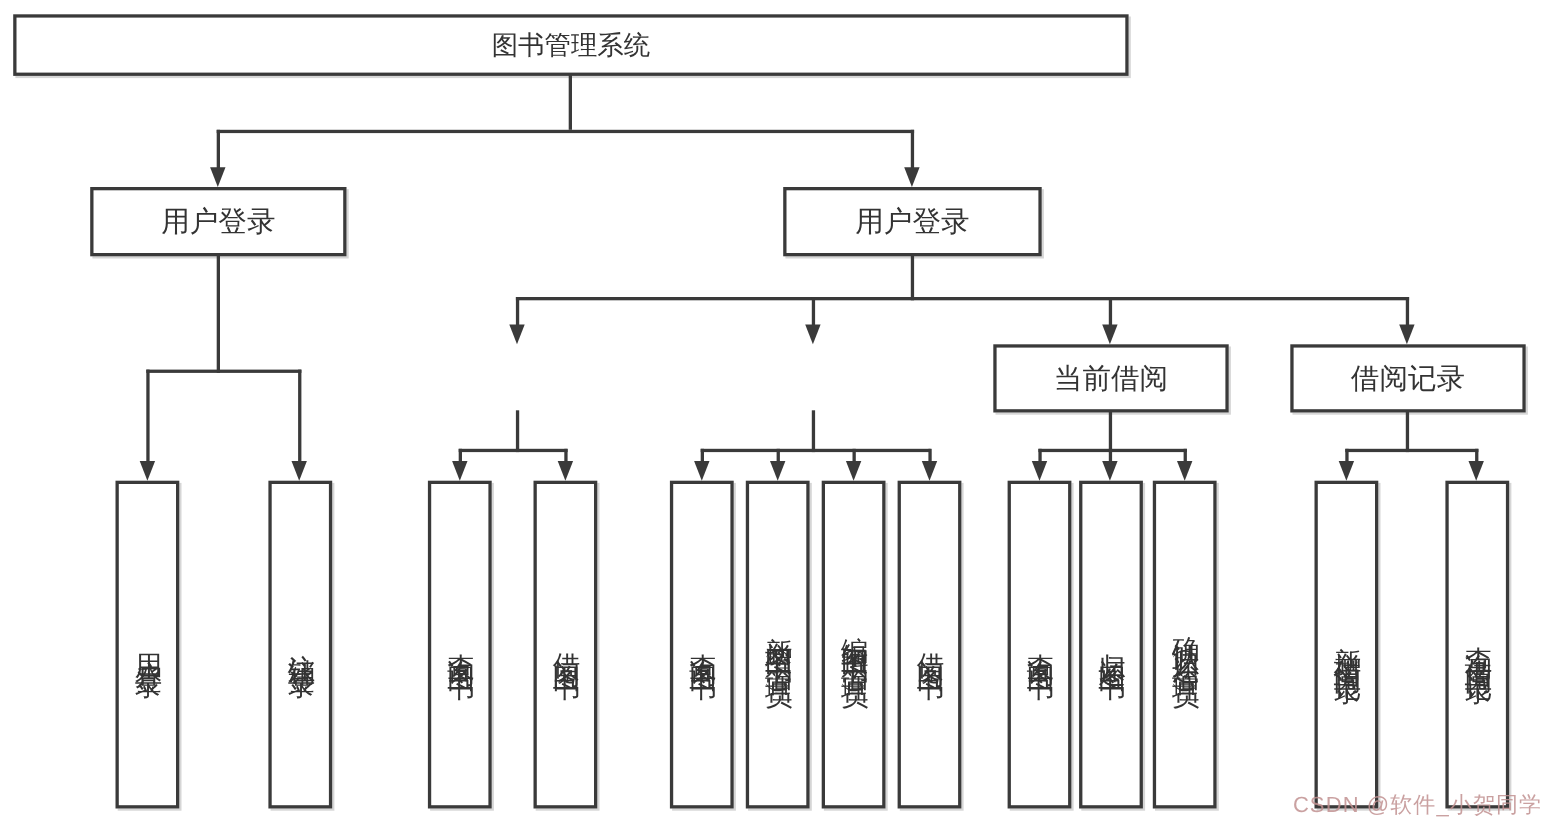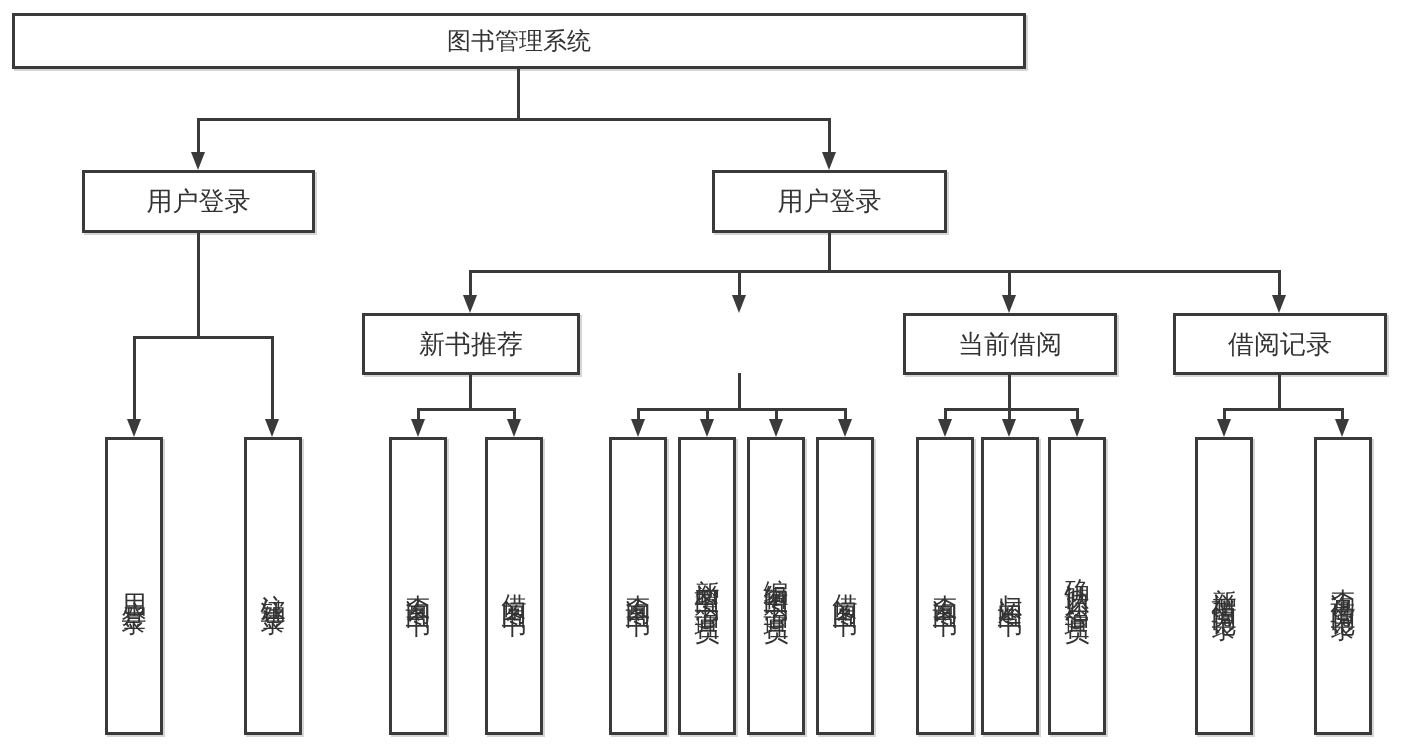--- a/index.html
+++ b/index.html
@@ -33,21 +33,20 @@
 </head>
 <body>
 
 <div class="canvas">
 
   <div class="box root-box" style="left:12px;top:13px;width:1014px;height:56px">图书管理系统</div>
 
   <div class="box" style="left:82px;top:170px;width:233px;height:63px">用户登录</div>
   <div class="box" style="left:712px;top:170px;width:235px;height:63px">用户登录</div>
 
-  <div class="box" style="left:362px;top:313px;width:218px;height:62px">新书推荐</div>
   <div class="box" style="left:1173px;top:313px;width:214px;height:62px">借阅记录</div>
   <div class="box" style="left:903px;top:313px;width:214px;height:62px">当前借阅</div>
 
   <div class="box vbox" style="left:105px;top:437px;width:58px;height:298px">用户登录</div>
   <div class="box vbox" style="left:244px;top:437px;width:58px;height:298px">注销登录</div>
 
   <div class="box vbox" style="left:389px;top:437px;width:58px;height:298px">查询图书</div>
   <div class="box vbox" style="left:485px;top:437px;width:58px;height:298px">借阅图书</div>
 
   <div class="box vbox" style="left:609px;top:437px;width:58px;height:298px">查询图书</div>
@@ -114,14 +113,15 @@
   <div class="vline" style="left:1076px;top:408px;height:13px"></div>
   <div class="arrow" style="left:1070px;top:419px"></div>
 
   <div class="vline" style="left:1278px;top:373px;height:38px"></div>
   <div class="hline" style="left:1223px;top:408px;width:121px"></div>
   <div class="vline" style="left:1223px;top:408px;height:13px"></div>
   <div class="arrow" style="left:1217px;top:419px"></div>
   <div class="vline" style="left:1341px;top:408px;height:13px"></div>
   <div class="arrow" style="left:1335px;top:419px"></div>
 
+  <div class="watermark">CSDN @软件_小贺同学</div>
 
 </div>
 
 </body></html>

